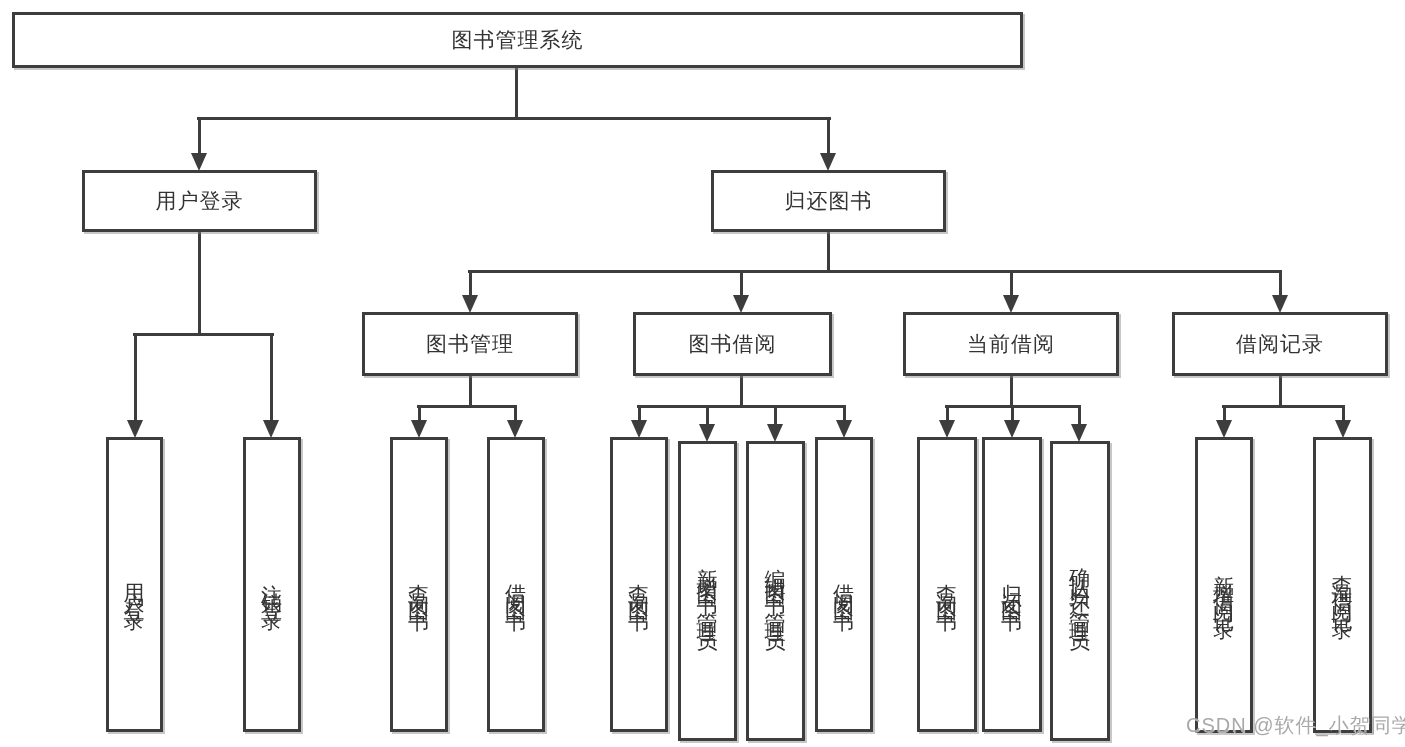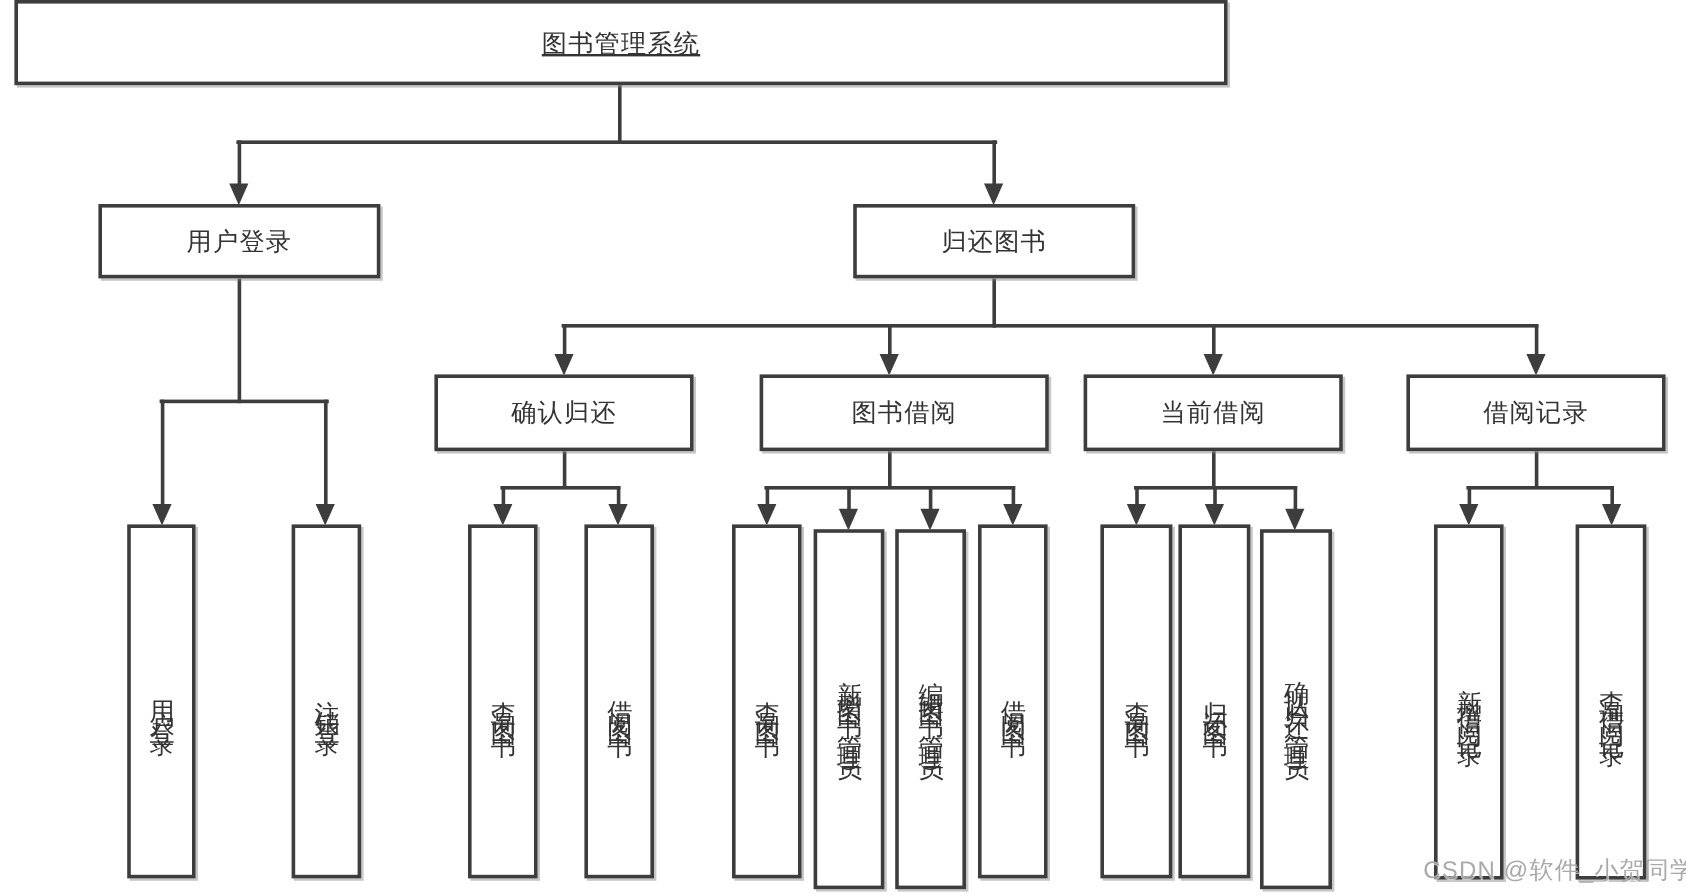--- a/index.html
+++ b/index.html
@@ -118,35 +118,35 @@
   <div class="vl" style="left:1078px;top:405px;height:21px;"></div>
   <div class="ah" style="left:1071px;top:424px;"></div>
 
   <div class="vl" style="left:1279px;top:376px;height:31px;"></div>
   <div class="hl" style="left:1222px;top:405px;width:123px;"></div>
   <div class="vl" style="left:1223px;top:405px;height:17px;"></div>
   <div class="ah" style="left:1216px;top:420px;"></div>
   <div class="vl" style="left:1342px;top:405px;height:17px;"></div>
   <div class="ah" style="left:1335px;top:420px;"></div>
 
-  <div class="box" style="left:12px;top:0;width:1011px;height:71px;text-decoration:underline;">
+  <div class="box" style="left:12px;top:12px;width:1011px;height:56px;">
     <span class="hlabel">图书管理系统</span>
   </div>
 
   <div class="box" style="left:82px;top:170px;width:235px;height:62px;">
     <span class="hlabel">用户登录</span>
   </div>
   <div class="box" style="left:711px;top:170px;width:235px;height:62px;">
     <span class="hlabel">归还图书</span>
   </div>
 
   <div class="box" style="left:362px;top:312px;width:216px;height:64px;">
-    <span class="hlabel">确认归还</span>
-  </div>
-  <div class="box" style="left:633px;top:312px;width:241px;height:64px;">
+    <span class="hlabel">图书管理</span>
+  </div>
+  <div class="box" style="left:633px;top:312px;width:199px;height:64px;">
     <span class="hlabel">图书借阅</span>
   </div>
   <div class="box" style="left:903px;top:312px;width:216px;height:64px;">
     <span class="hlabel">当前借阅</span>
   </div>
   <div class="box" style="left:1172px;top:312px;width:216px;height:64px;">
     <span class="hlabel">借阅记录</span>
   </div>
 
   <div class="box" style="left:106px;top:437px;width:57px;height:295px;">

